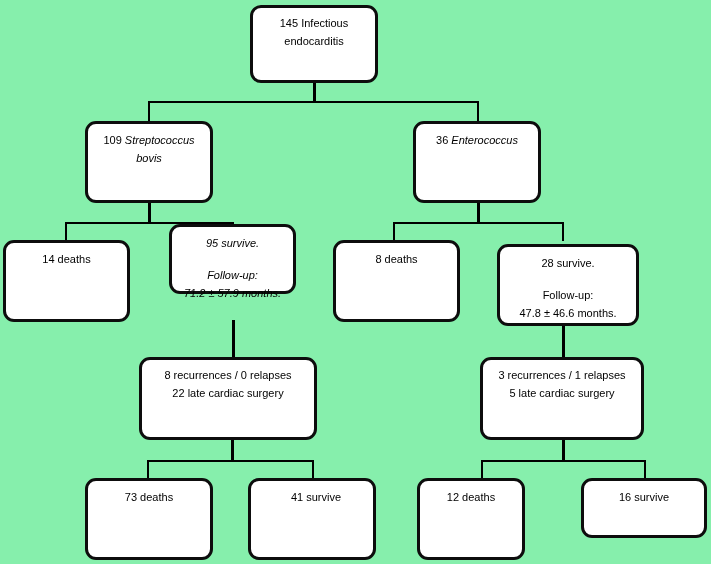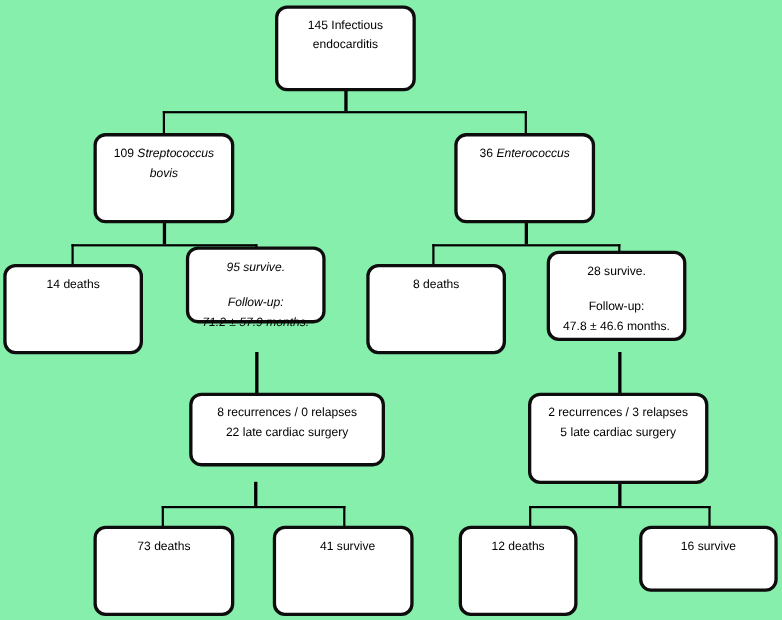--- a/index.html
+++ b/index.html
@@ -86,34 +86,34 @@
     <div>95 survive.</div>
     <div class="spacer"></div>
     <div>Follow-up:</div>
     <div>71.2 ± 57.9 months.</div>
   </div>
 
   <div class="node" style="left:333px; top:240px; width:127px; height:82px;">
     <div>8 deaths</div>
   </div>
 
-  <div class="node" style="left:497px; top:228px; width:127px; height:82px;">
+  <div class="node" style="left:497px; top:244px; width:142px; height:82px;">
     <div>28 survive.</div>
     <div class="spacer"></div>
     <div>Follow-up:</div>
     <div>47.8 ± 46.6 months.</div>
   </div>
 
-  <div class="node" style="left:139px; top:357px; width:178px; height:67px; padding-top:6px;margin-left:33px;">
+  <div class="node" style="left:139px; top:357px; width:178px; height:83px; padding-top:6px;">
     <div>8 recurrences / 0 relapses</div>
     <div>22 late cardiac surgery</div>
   </div>
 
   <div class="node" style="left:480px; top:357px; width:164px; height:83px; padding-top:6px;">
-    <div>2 recurrences / 3 relapses</div>
+    <div>3 recurrences / 1 relapses</div>
     <div>5 late cardiac surgery</div>
   </div>
 
   <div class="node" style="left:85px; top:478px; width:128px; height:82px;">
     <div>73 deaths</div>
   </div>
 
   <div class="node" style="left:248px; top:478px; width:128px; height:82px;padding-left:14px;">
     <div>41 survive</div>
   </div>

